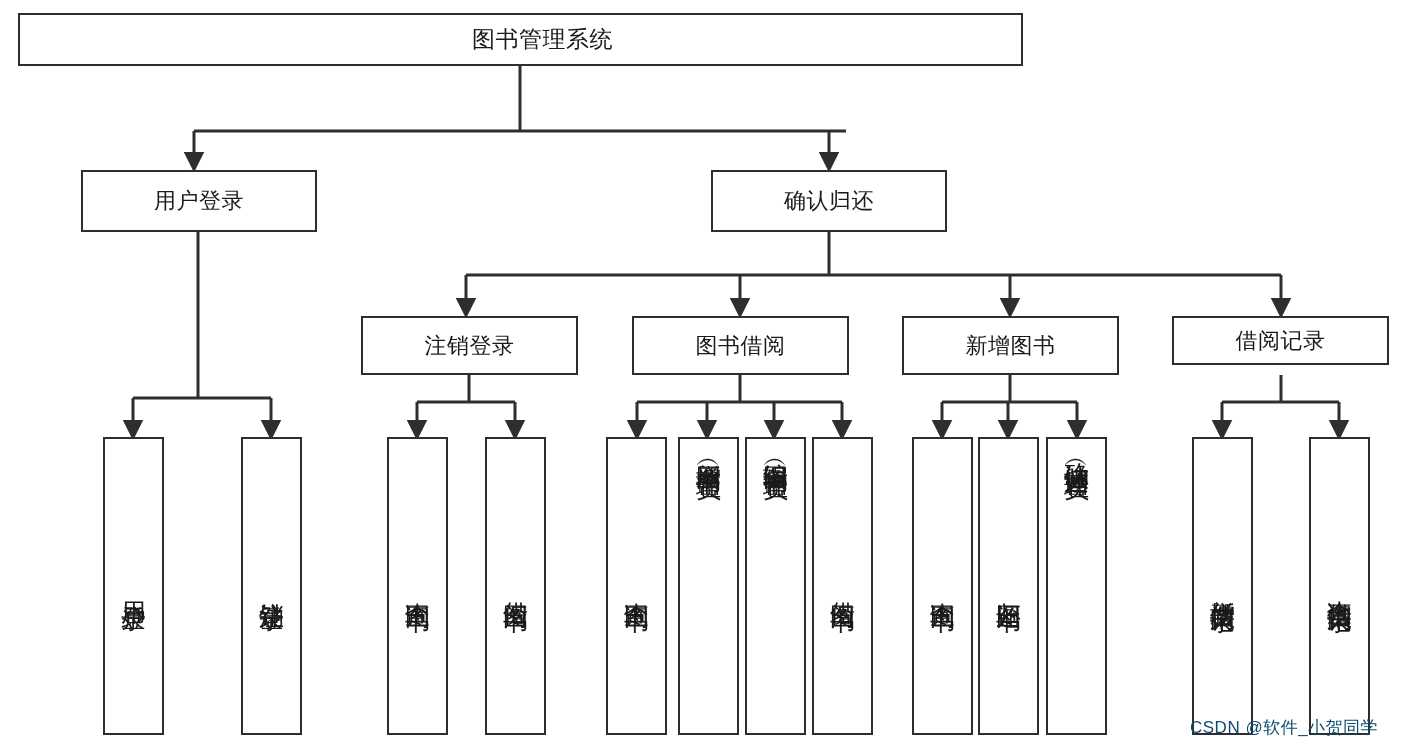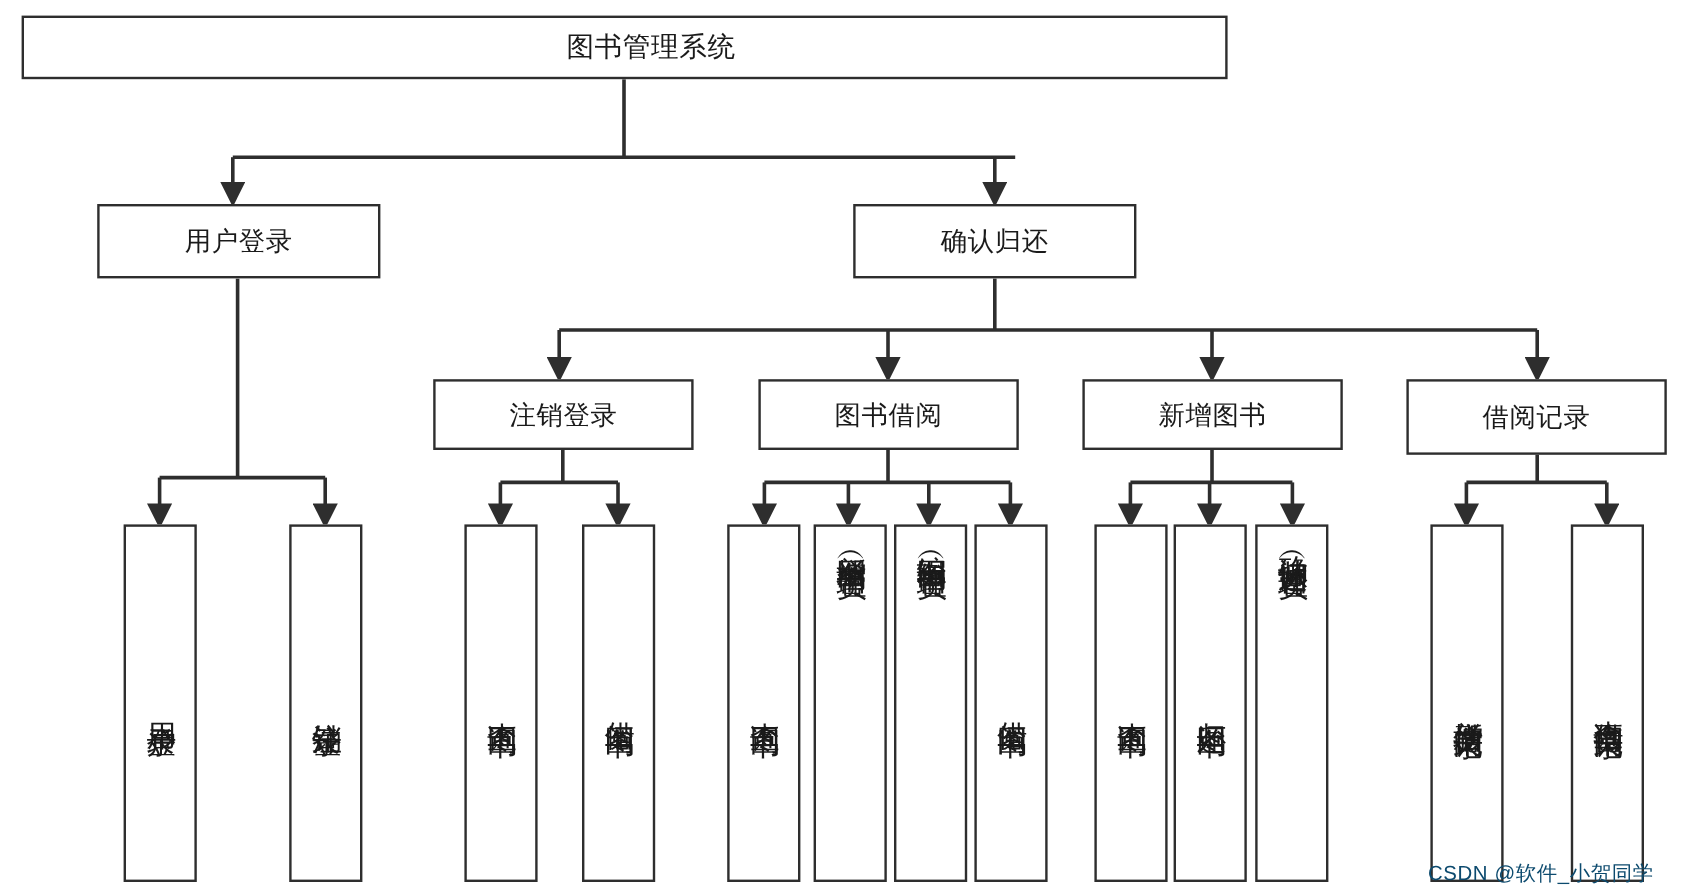--- a/index.html
+++ b/index.html
@@ -146,21 +146,21 @@
   </div>
 
   <div class="node horizontal" style="left:632px; top:316px; width:217px; height:59px;">
     <span class="label">图书借阅</span>
   </div>
 
   <div class="node horizontal" style="left:902px; top:316px; width:217px; height:59px;">
     <span class="label">新增图书</span>
   </div>
 
-  <div class="node horizontal" style="left:1172px; top:316px; width:217px; height:63px;">
+  <div class="node horizontal" style="left:1172px; top:316px; width:217px; height:49px;">
     <span class="label">借阅记录</span>
   </div>
 
   <div class="node vertical mid" style="left:103px; top:437px; width:61px; height:298px;">
     <span class="label">用户登录</span>
   </div>
 
   <div class="node vertical mid" style="left:241px; top:437px; width:61px; height:298px;">
     <span class="label">注销登录</span>
   </div>

